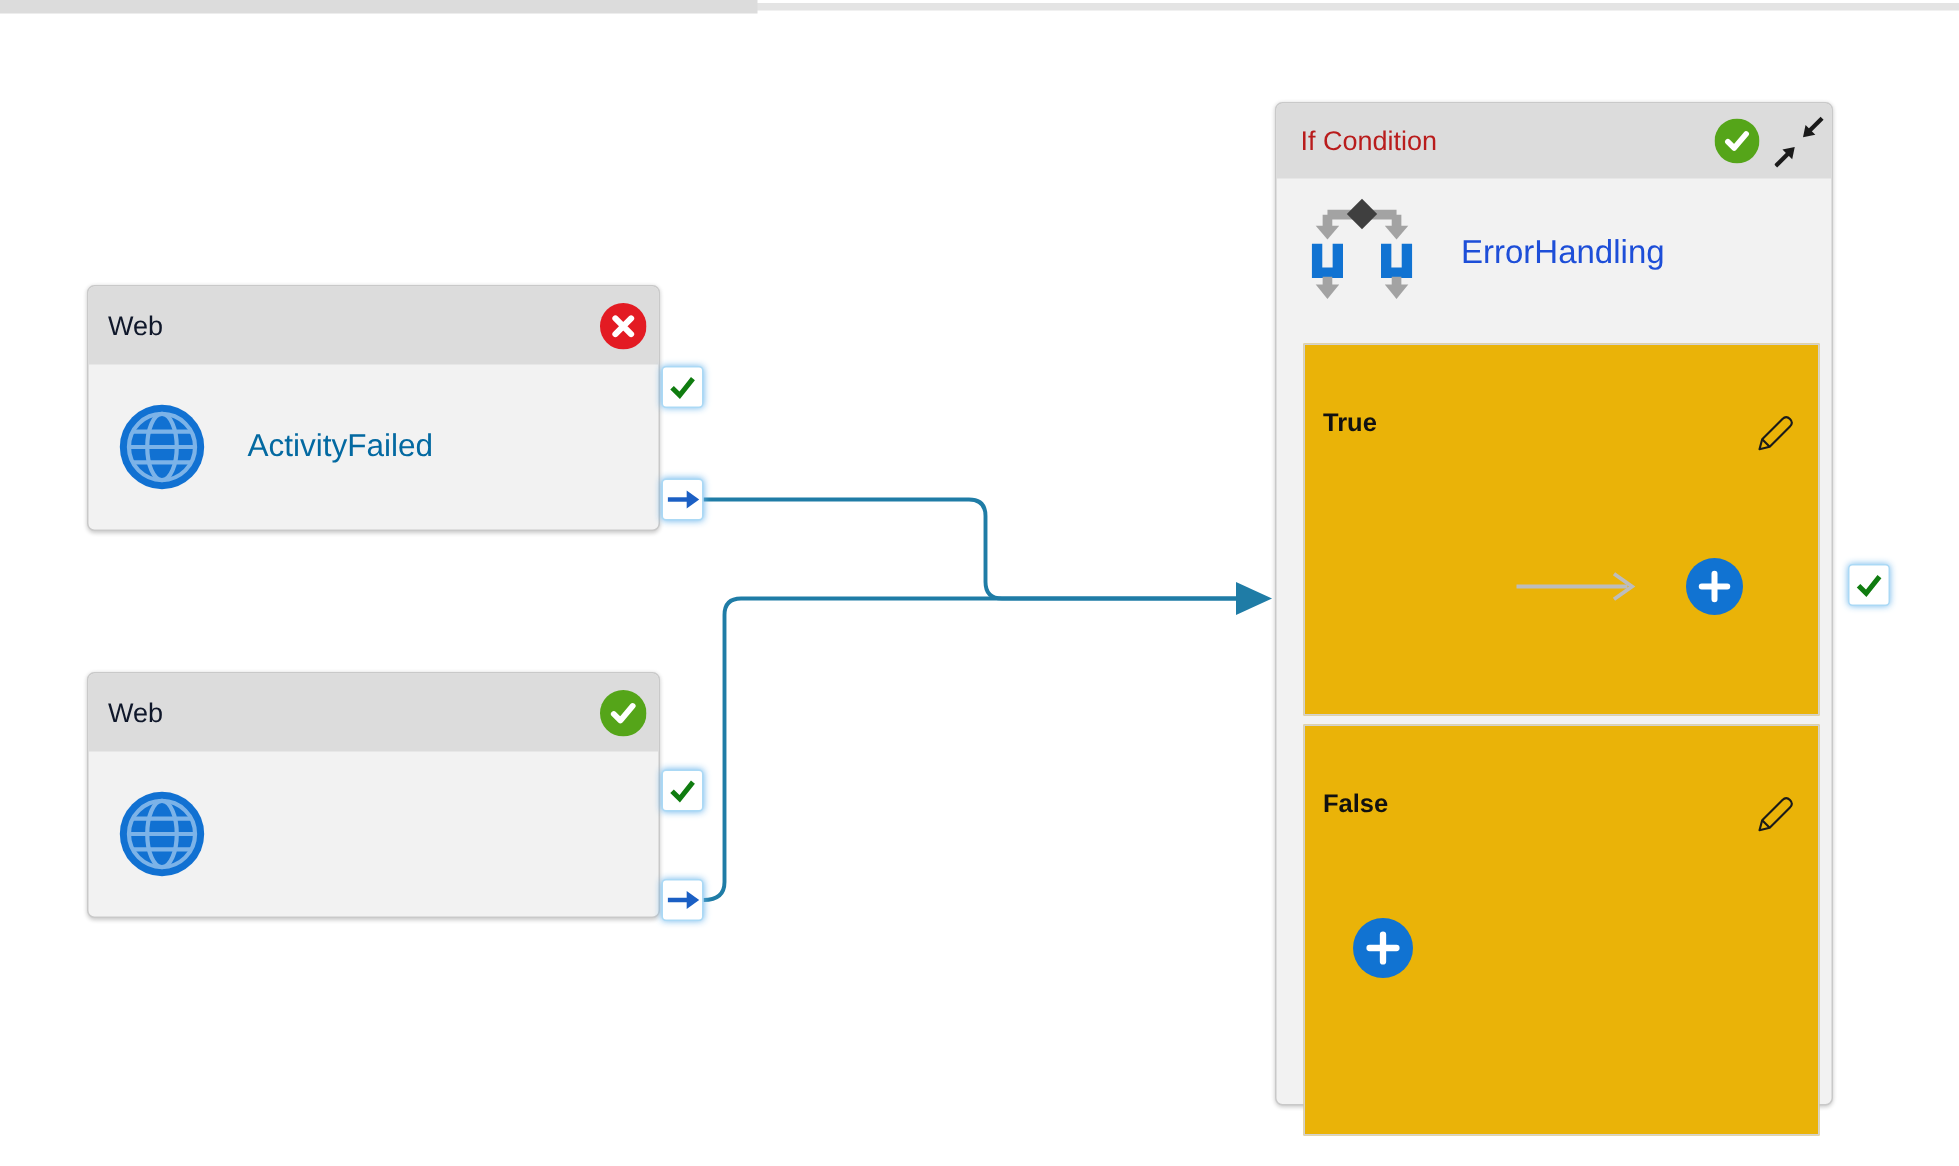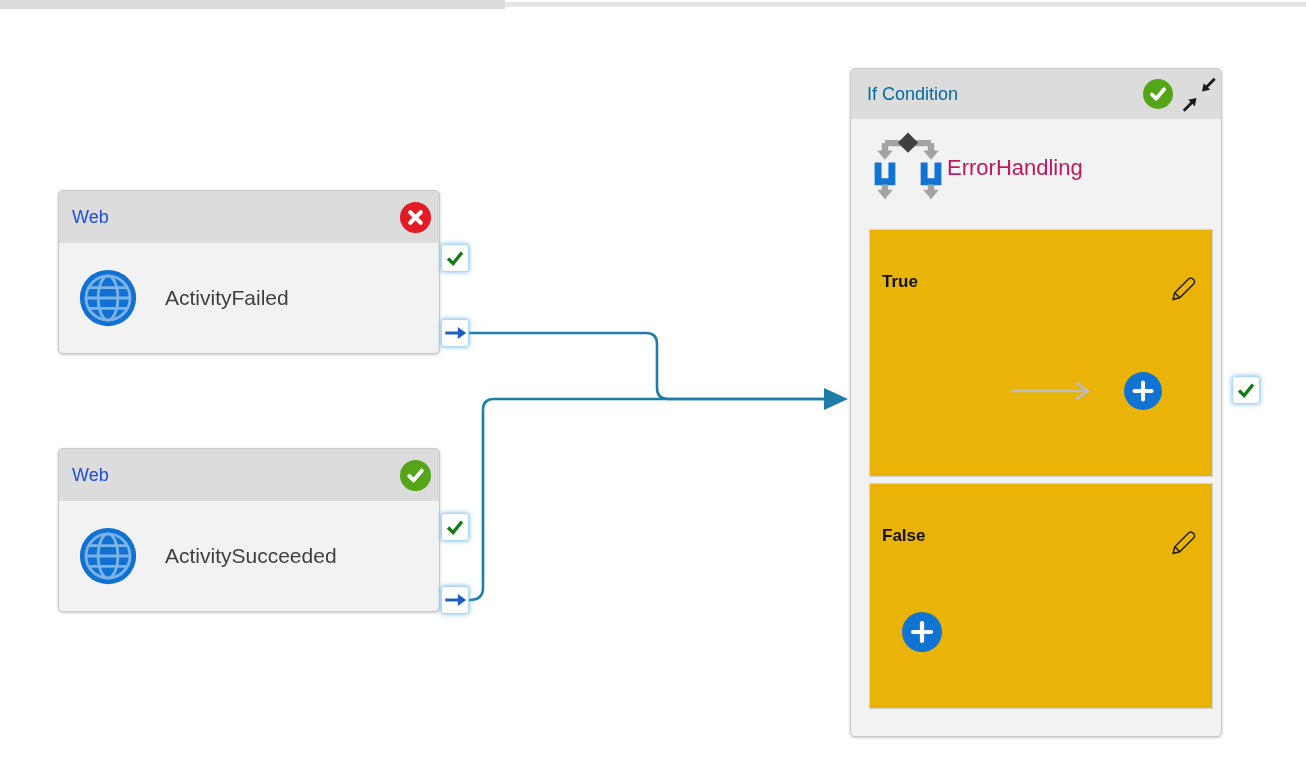--- a/index.html
+++ b/index.html
@@ -10,54 +10,54 @@
   .topbar-thin{position:absolute;left:0;top:2px;width:1306px;height:5px;background:#e4e4e4;}
   .topbar-thick{position:absolute;left:0;top:0;width:505px;height:9px;background:#dcdcdc;}
 
   
   .act-box{position:absolute;width:382px;height:164px;background:#f2f2f2;border:1px solid #c9c9c9;
            border-radius:5px;box-shadow:0 1px 3px rgba(0,0,0,.22);box-sizing:border-box;}
   #web1{left:58px;top:190px}
   #web2{left:58px;top:448px}
   .act-header{height:52px;background:#dcdcdc;border-radius:4px 4px 0 0;display:flex;align-items:center;
               padding:0 8px 0 13px;box-sizing:border-box;}
-  .act-type{font-size:18px;color:#1d4ed8;flex:1;}
+  .act-type{font-size:18px;color:#0f172a;flex:1;}
   .badge{width:31px;height:31px;flex:0 0 auto;}
   .act-body{height:110px;display:flex;align-items:center;padding-left:19px;}
   .globe{width:60px;height:60px;flex:0 0 auto;}
-  .act-name{font-size:21px;color:#404040;margin-left:27px;white-space:nowrap;}
+  .act-name{font-size:21px;color:#0369a1;margin-left:27px;white-space:nowrap;}
 
   
   .chip{position:absolute;width:28px;height:28px;background:#fff;border:1px solid #abd9f5;border-radius:3px;
         box-shadow:0 0 5px rgba(106,180,235,.95);box-sizing:border-box;
         display:flex;align-items:center;justify-content:center;}
   #chip-w1-check{left:441px;top:244px}
   #chip-w1-arrow{left:441px;top:319px}
   #chip-w2-check{left:441px;top:513px}
   #chip-w2-arrow{left:441px;top:586px}
   #chip-if-check{left:1232px;top:376px}
 
   .wires{position:absolute;left:0;top:0;pointer-events:none;}
 
   
   .if-panel{position:absolute;left:850px;top:68px;width:372px;height:669px;background:#f2f2f2;
             border:1px solid #c9c9c9;border-radius:5px;box-shadow:0 1px 3px rgba(0,0,0,.22);box-sizing:border-box;}
   .if-header{height:50px;background:#dcdcdc;border-radius:4px 4px 0 0;display:flex;align-items:center;
              padding:0 4px 0 16px;box-sizing:border-box;}
-  .if-title{font-size:18px;color:#0369a1;flex:1;}
+  .if-title{font-size:18px;color:#b91c1c;flex:1;}
   .if-badge{width:30px;height:30px;margin-right:10px;flex:0 0 auto;}
   .collapse-btn{width:34px;height:36px;border:none;background:none;padding:0;cursor:pointer;flex:0 0 auto;}
   .if-activity{position:absolute;left:22px;top:62px;display:flex;align-items:center;}
   .if-icon{width:70px;height:74px;}
-  .if-name{font-size:22px;color:#be185d;margin-left:4px;}
+  .if-name{font-size:22px;color:#1d4ed8;margin-left:31px;}
 
   
   .branch{position:absolute;left:18px;width:344px;background:#eab308;border:1px solid #d2d2d2;box-sizing:border-box;}
   #branch-true{top:160px;height:248px;}
-  #branch-false{top:414px;height:226px;}
+  #branch-false{top:414px;height:274px;}
   .branch-label{position:absolute;left:12px;top:42px;font-size:17px;font-weight:bold;color:#111;}
   .pencil-btn{position:absolute;right:14px;top:42px;width:30px;height:32px;border:none;background:none;padding:0;cursor:pointer;}
 
   .wait-group{position:absolute;left:40px;top:106px;width:76px;text-align:center;cursor:pointer;}
   .hourglass{width:38px;height:44px;}
   .wait-label{font-size:15px;color:#2b2b2b;margin-top:1px;}
   .arrow-gray{position:absolute;left:140px;top:151px;}
   .plus-btn{position:absolute;border:none;background:none;padding:0;cursor:pointer;}
   #plus-true{left:254px;top:142px;width:38px;height:38px;}
   #plus-false{left:32px;top:128px;width:40px;height:40px;}
@@ -110,21 +110,20 @@
       <span class="globe">
         <svg viewBox="0 0 64 64" width="60" height="60">
           <circle cx="32" cy="32" r="30" fill="#1171d2"></circle>
           <circle cx="32" cy="32" r="23.5" fill="none" stroke="#7cb3e8" stroke-width="3"></circle>
           <ellipse cx="32" cy="32" rx="10.5" ry="23.5" fill="none" stroke="#7cb3e8" stroke-width="3"></ellipse>
           <line x1="11.5" y1="21" x2="52.5" y2="21" stroke="#7cb3e8" stroke-width="3"></line>
           <line x1="8.5" y1="32" x2="55.5" y2="32" stroke="#7cb3e8" stroke-width="3"></line>
           <line x1="11.5" y1="43" x2="52.5" y2="43" stroke="#7cb3e8" stroke-width="3"></line>
         </svg>
       </span>
-      <span class="act-name">ActivitySucceeded</span>
     </div>
   </div>
 
   <svg class="wires" width="1306" height="777">
     <path d="M469 333 H646 Q657 333 657 344 V388 Q657 399 668 399 H826" fill="none" stroke="#1f7ca6" stroke-width="2.6"></path>
     <path d="M469 600 Q483 600 483 588 V410 Q483 399 494 399 H826" fill="none" stroke="#1f7ca6" stroke-width="2.6"></path>
     <polygon points="824,388 824,410 848,399" fill="#1f7ca6"></polygon>
   </svg>
 
   <div class="chip" id="chip-w1-check">

